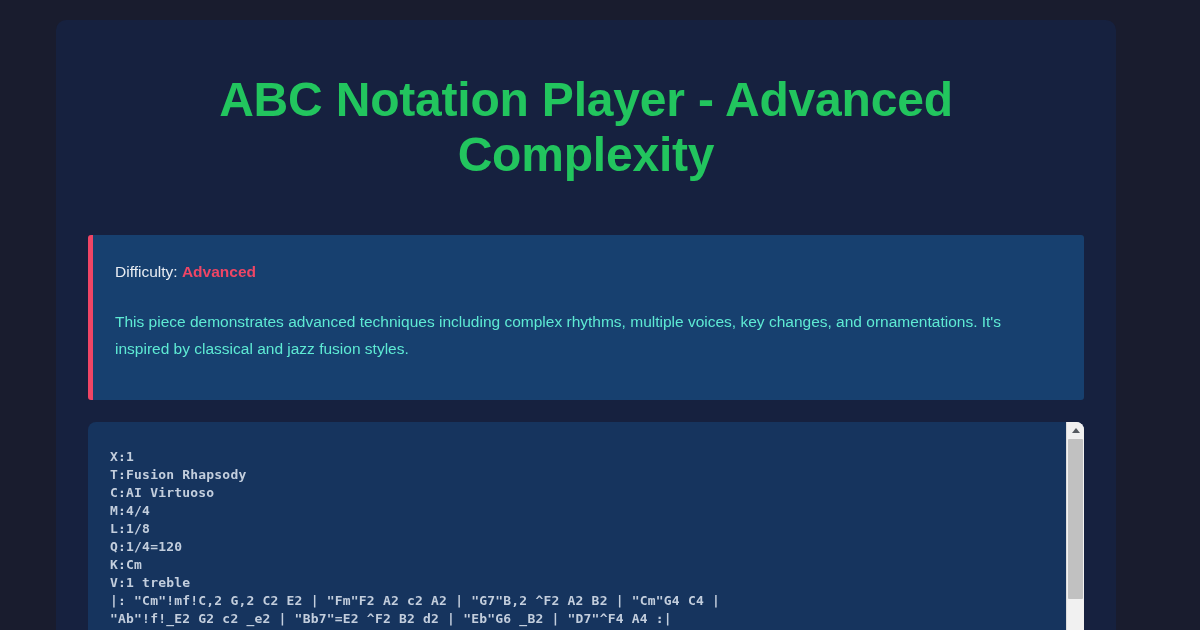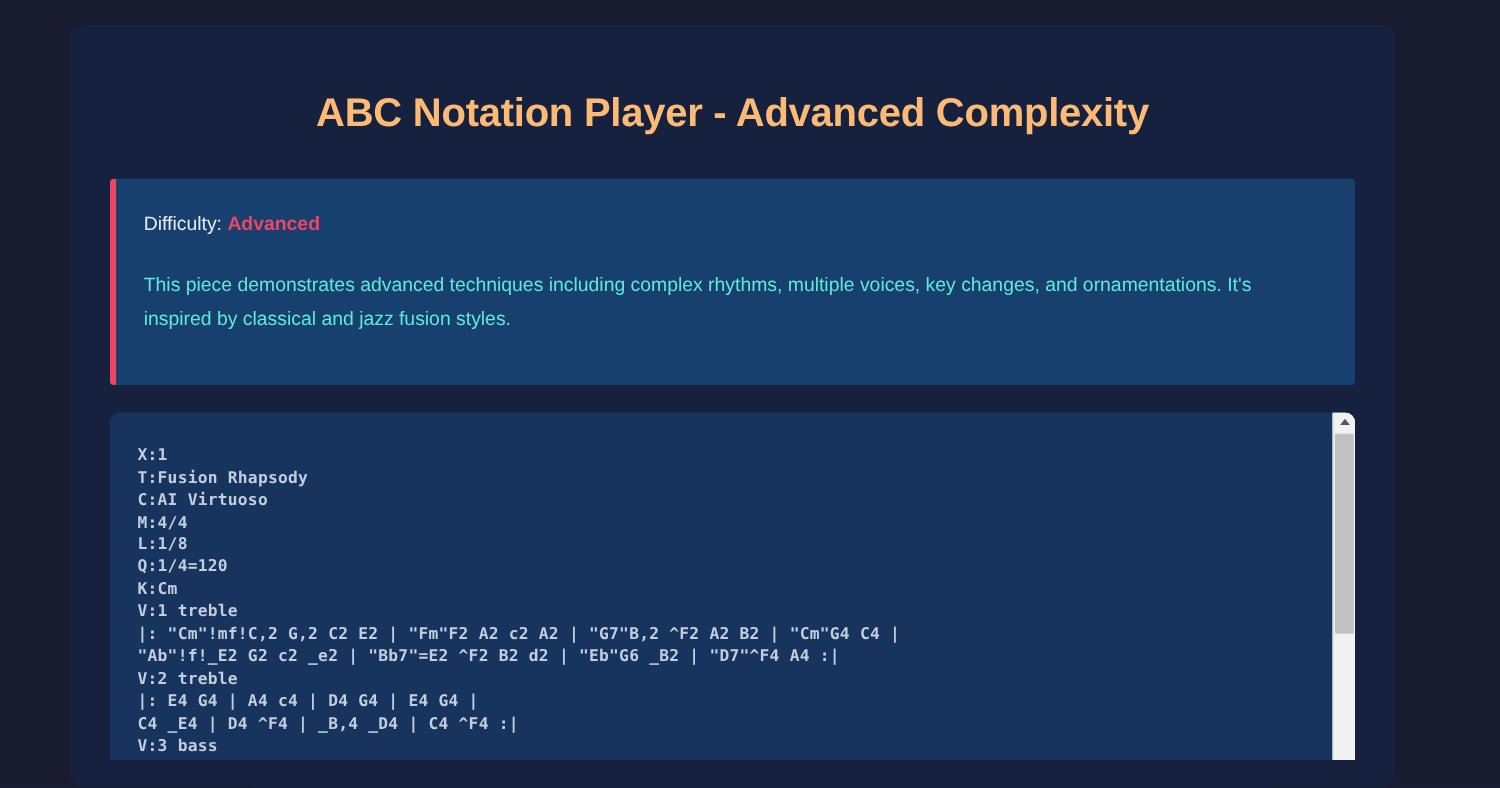--- a/index.html
+++ b/index.html
@@ -30,34 +30,35 @@
     min-height: 610px;
     box-sizing: border-box;
     padding: 34px 32px 0 32px;
     overflow: hidden;
   }
 
   .page-title {
     margin: 0;
     padding: 18px 0 34px 0;
     text-align: center;
-    color: #fdba74;
-    font-size: 32px;
+    color: #22c55e;
+    font-size: 48px;
     font-weight: bold;
     letter-spacing: -0.2px;
     line-height: 1.15;
   }
 
   .info-box {
     background: #17406f;
     border-left: 5px solid #ef4565;
     border-radius: 3px;
     padding: 26px 24px 30px 22px;
     box-sizing: border-box;
     min-height: 165px;
+    margin-top: 19px;
   }
 
   .difficulty-line {
     font-size: 15.5px;
     color: #e8ecf2;
     margin: 0 0 26px 0;
     line-height: 1.4;
   }
   .difficulty-label {
     color: #e8ecf2;

